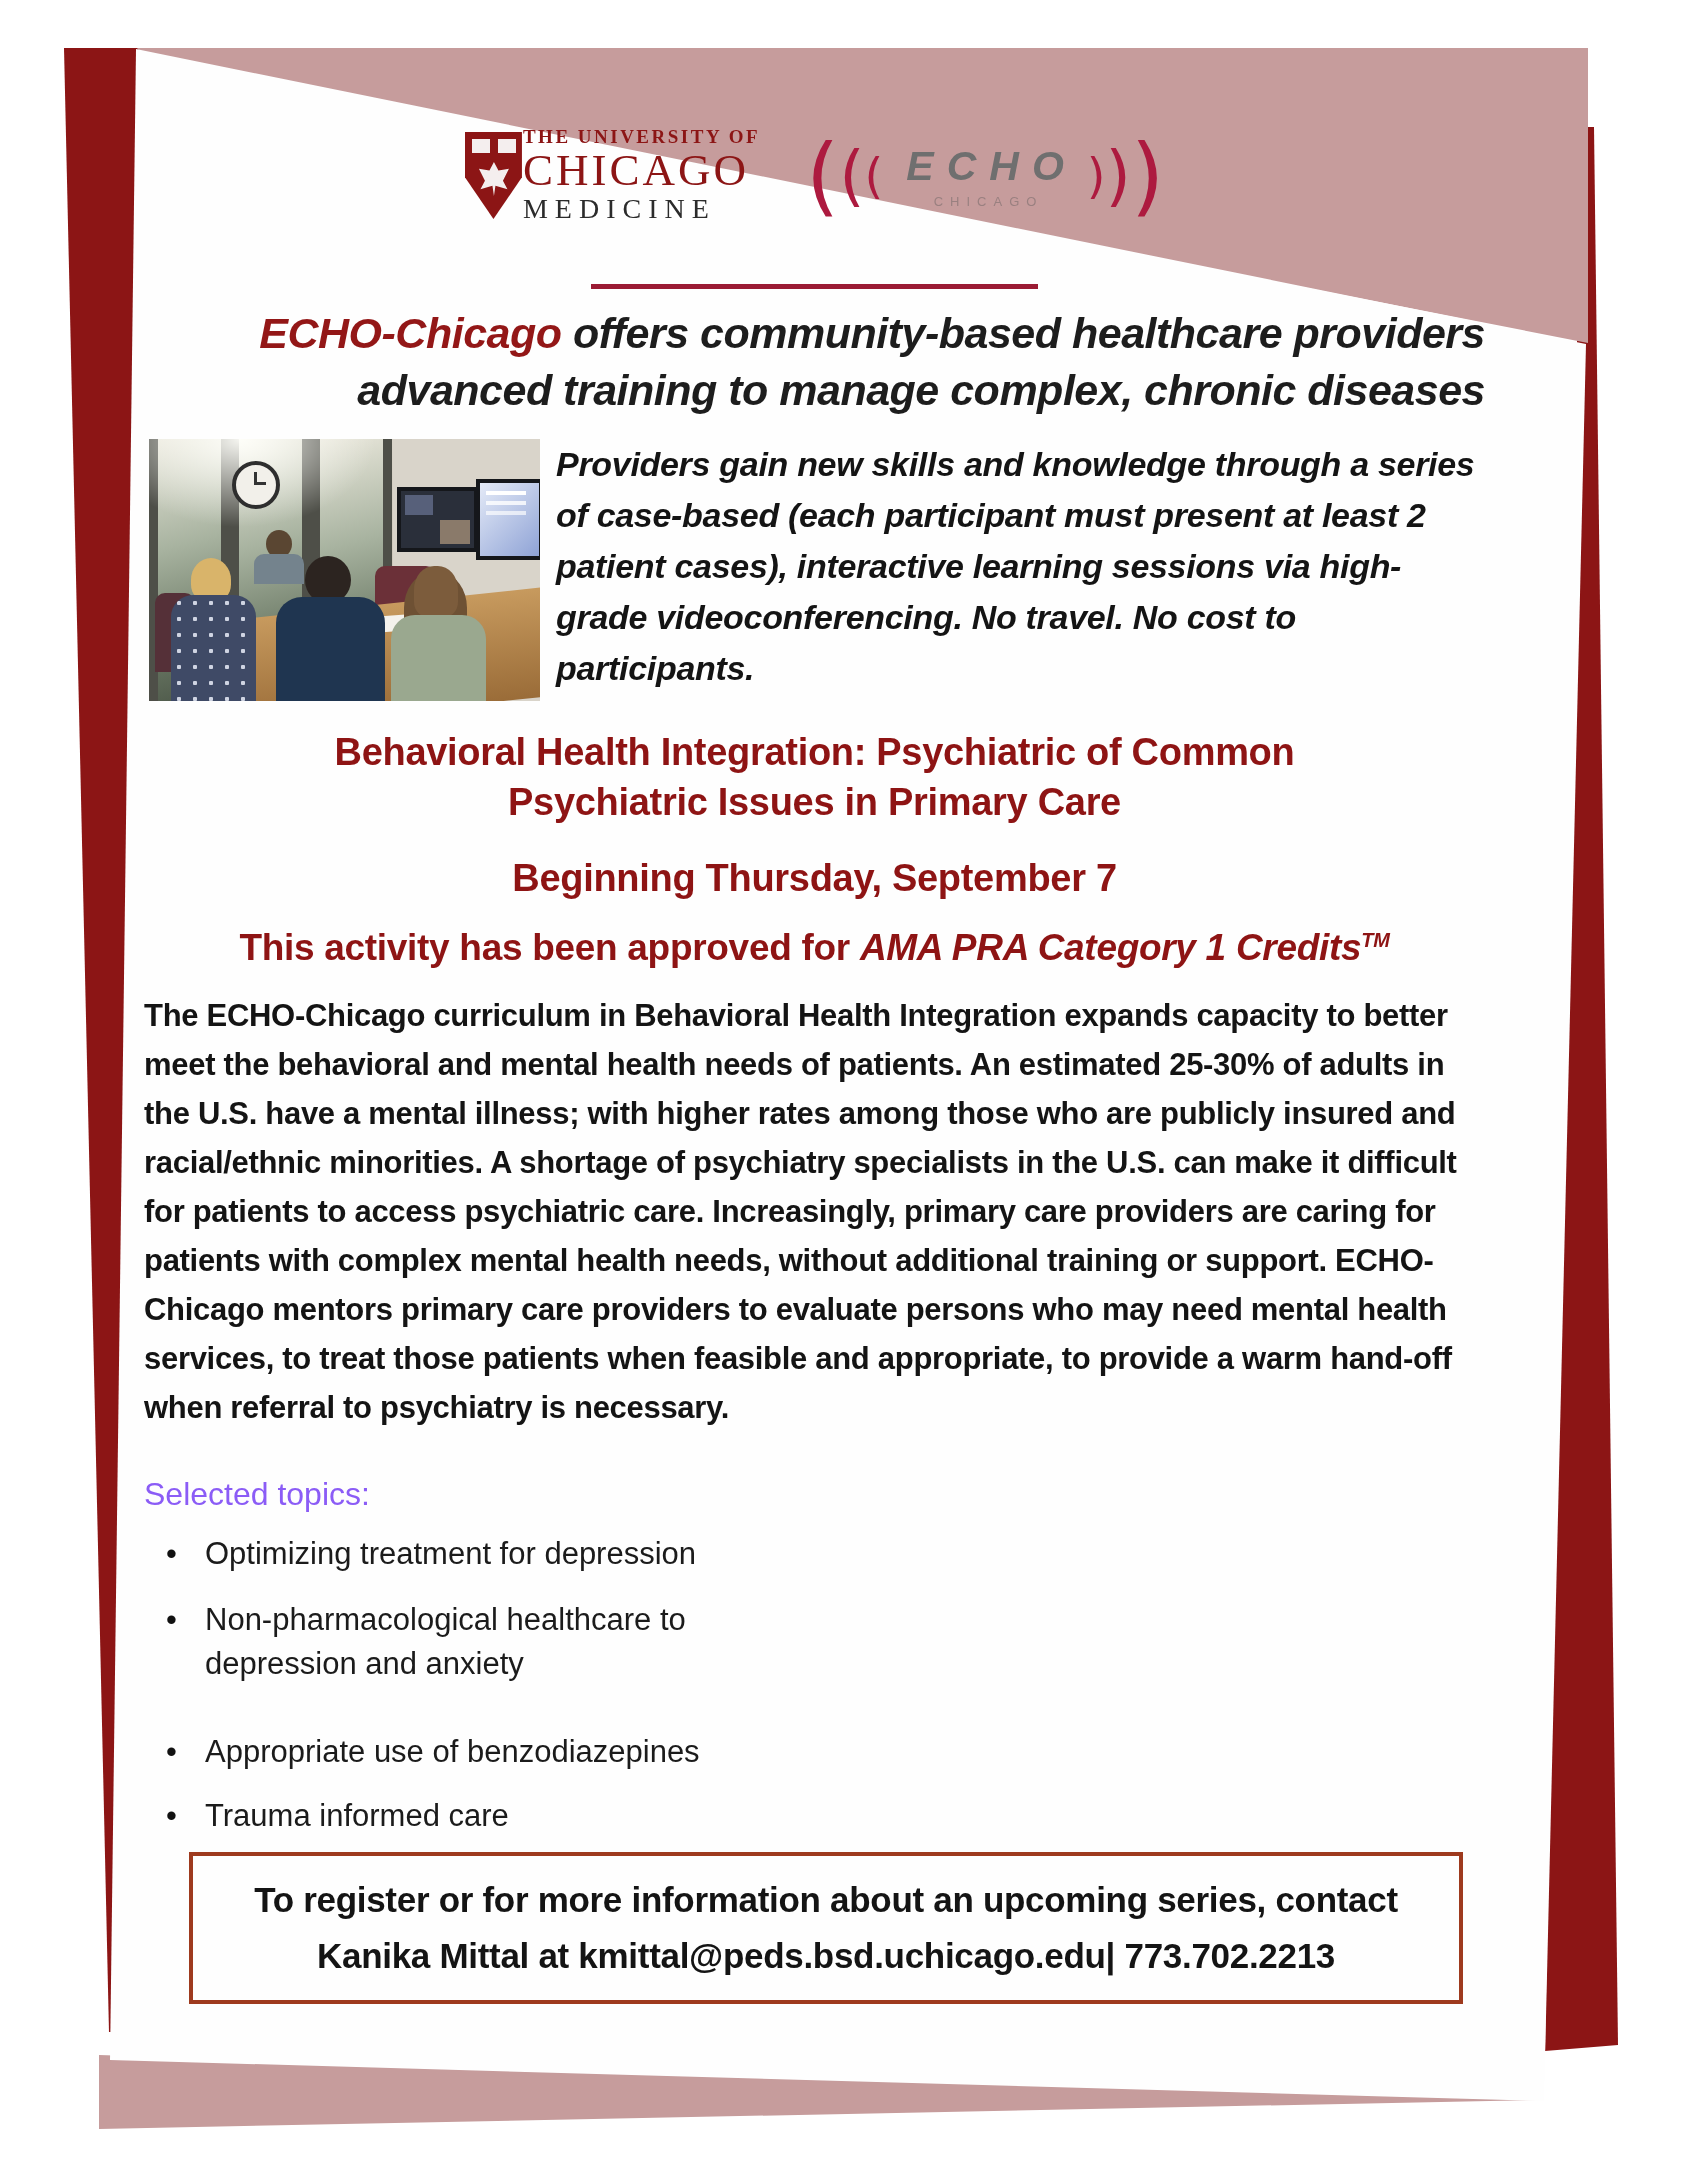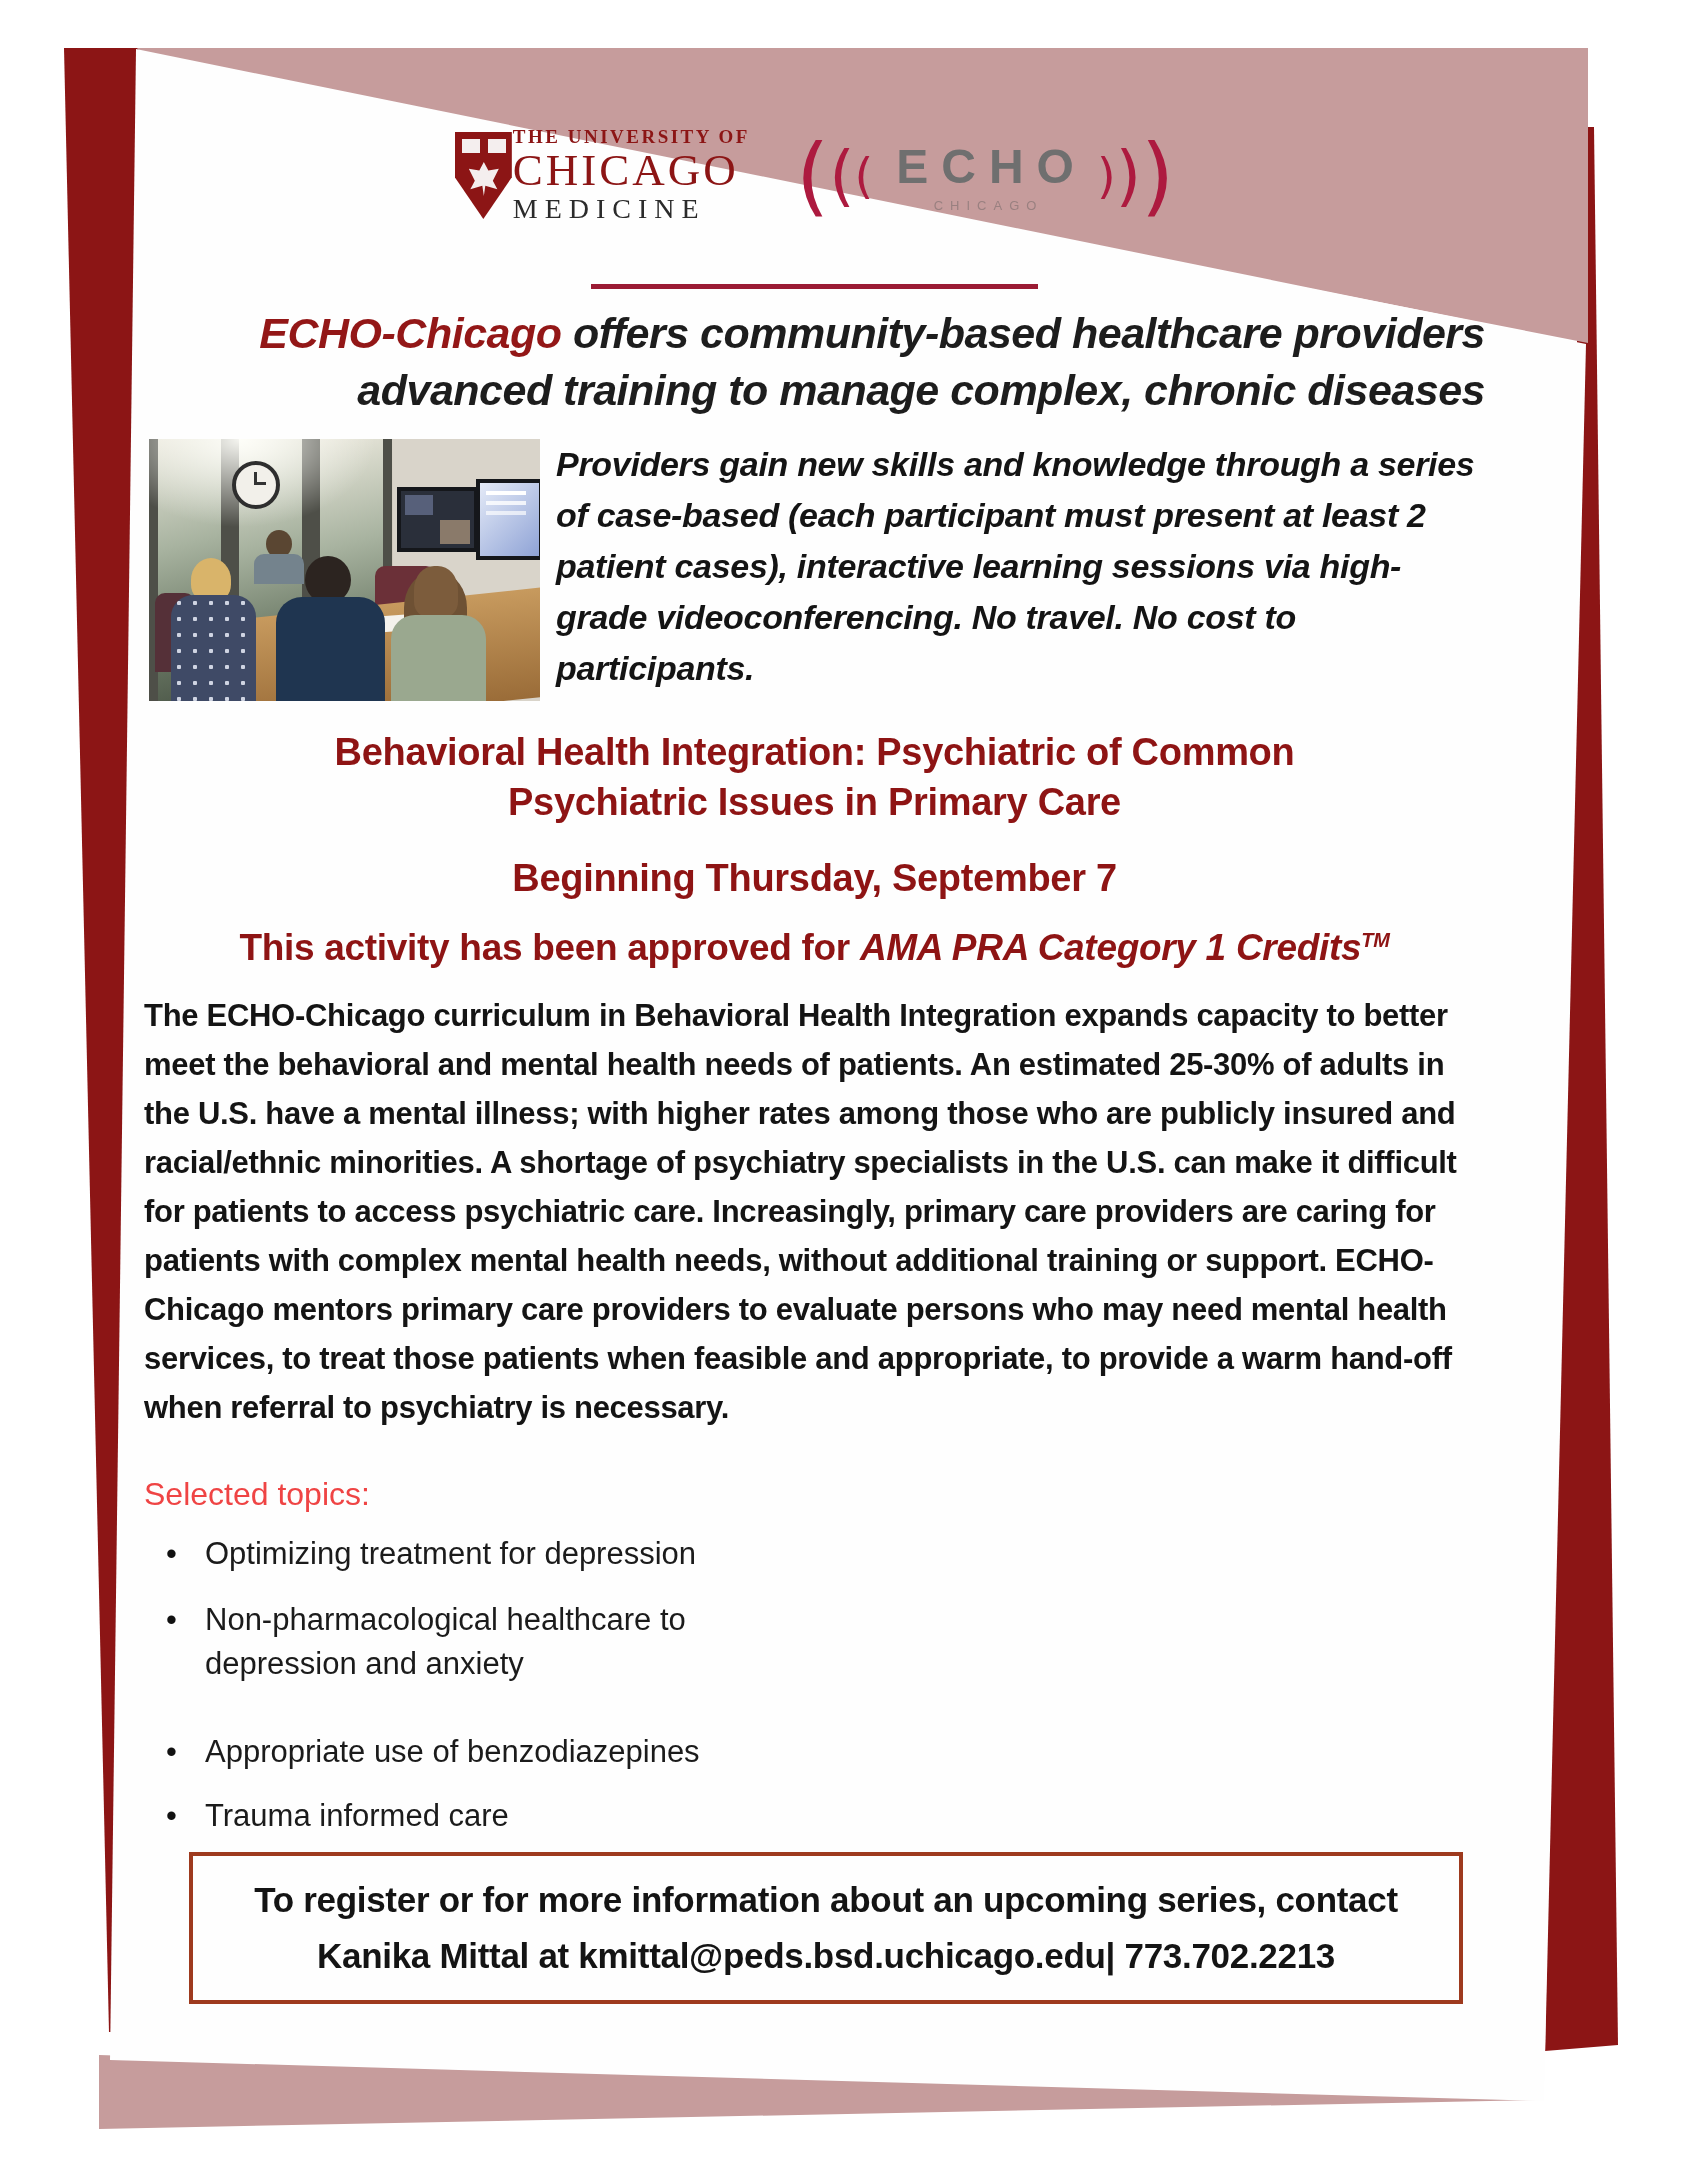--- a/index.html
+++ b/index.html
@@ -26,21 +26,21 @@
   .shield .phoenix{position:absolute;top:30px;left:14px;width:30px;height:34px;background:#f4eeee;
     clip-path:polygon(50% 0,65% 25%,100% 20%,80% 55%,95% 80%,55% 70%,50% 100%,45% 70%,5% 80%,20% 55%,0 20%,35% 25%);}
   .uc-text{display:flex;flex-direction:column;font-family:"Liberation Serif",serif;line-height:1.05;}
   .uc-line1{color:#8c1515;font-size:19px;letter-spacing:2.5px;font-weight:600;}
   .uc-line2{color:#8c1515;font-size:45px;letter-spacing:3px;}
   .uc-line3{color:#2b2b2b;font-size:28px;letter-spacing:7px;}
   .echo-logo{display:flex;align-items:center;}
   .echo-arc{font-family:"DejaVu Sans",sans-serif;color:#ad1a3f;font-weight:500;line-height:1;}
   .a1{font-size:85px;}.a2{font-size:65px;}.a3{font-size:48px;}
   .echo-core{display:flex;flex-direction:column;align-items:center;margin:0 10px;}
-  .echo-word{color:#6f6f6f;font-size:48px;font-weight:600;letter-spacing:13px;text-indent:13px;}
+  .echo-word{color:#6f6f6f;font-size:41px;font-weight:600;letter-spacing:13px;text-indent:13px;font-style:italic;}
   .echo-sub{color:#9a8080;font-size:13px;letter-spacing:7px;text-indent:7px;margin-top:4px;}
   .logo-underline{width:447px;height:5px;background:#9b1b34;margin:53px auto 0;}
   
   .title{margin-top:16px;text-align:right;font-style:italic;font-weight:700;
     font-size:43px;line-height:57px;letter-spacing:-0.5px;color:#1d1d1d;}
   .title .hl{color:#931717;}
   
   .intro{margin-top:20px;display:flex;align-items:flex-start;}
   .photo{width:391px;height:262px;margin-left:5px;flex:0 0 auto;position:relative;overflow:hidden;
     background:linear-gradient(#d8d3c8,#c3bcae);}
@@ -83,21 +83,21 @@
   .h-course{margin-top:26px;font-size:38px;line-height:50px;}
   .h-start{margin-top:26px;font-size:38px;line-height:50px;}
   .h-time{margin-top:16px;font-size:38px;line-height:50px;}
   .h-credits{margin-top:12px;font-size:37px;line-height:51px;}
   .h-credits .it{font-style:italic;}
   .h-credits sup{font-size:20px;font-style:italic;}
   
   .desc{margin-top:18px;padding-right:18px;font-weight:700;font-size:31px;line-height:49px;
     letter-spacing:-0.3px;color:#141414;}
   
-  .topics-label{margin-top:42px;font-size:32px;line-height:40px;color:#ef4444;}
+  .topics-label{margin-top:42px;font-size:32px;line-height:40px;color:#8b5cf6;}
   .topics{margin-top:18px;display:flex;}
   .tcol{list-style:none;margin:0;padding:0;}
   .tcol-left{width:653px;}
   .tcol-right{flex:1;}
   .tcol li{position:relative;padding-left:61px;font-size:31px;line-height:44px;color:#1b1b1b;}
   .tcol-right li{padding-left:46px;}
   .tcol li:before{content:"\2022";position:absolute;left:22px;top:0;font-size:31px;color:#111;}
   .tcol-right li:before{left:4px;}
   .tl1{margin-bottom:22px;}.tl2{margin-bottom:44px;}.tl3{margin-bottom:20px;}
   .tr1{margin-bottom:20px;}.tr2{margin-bottom:20px;}.tr3{margin-bottom:34px;}

